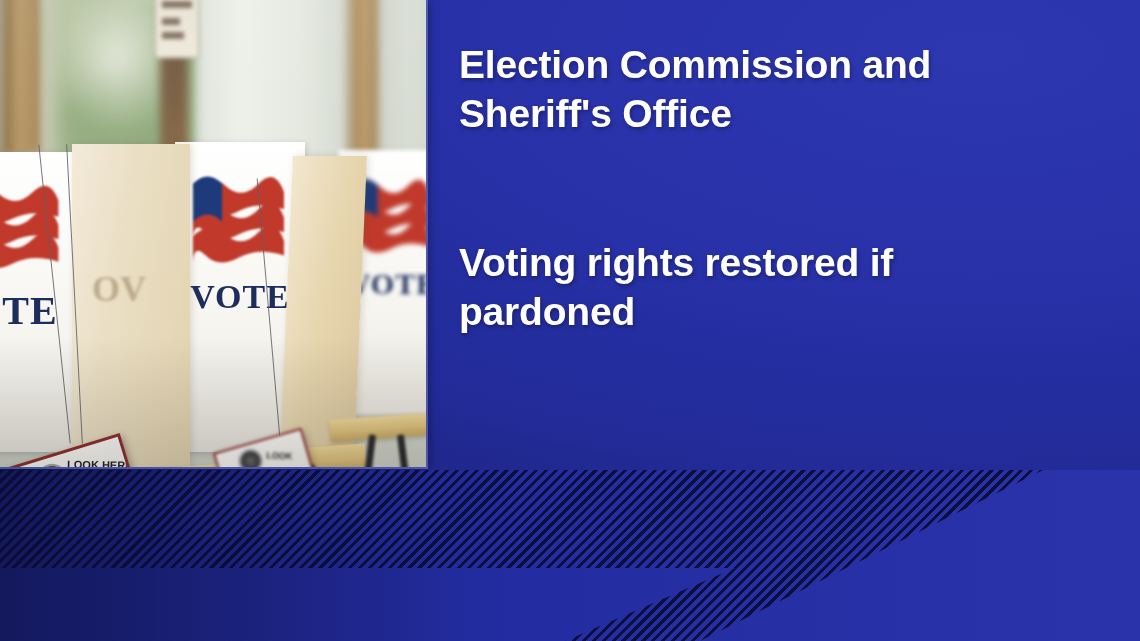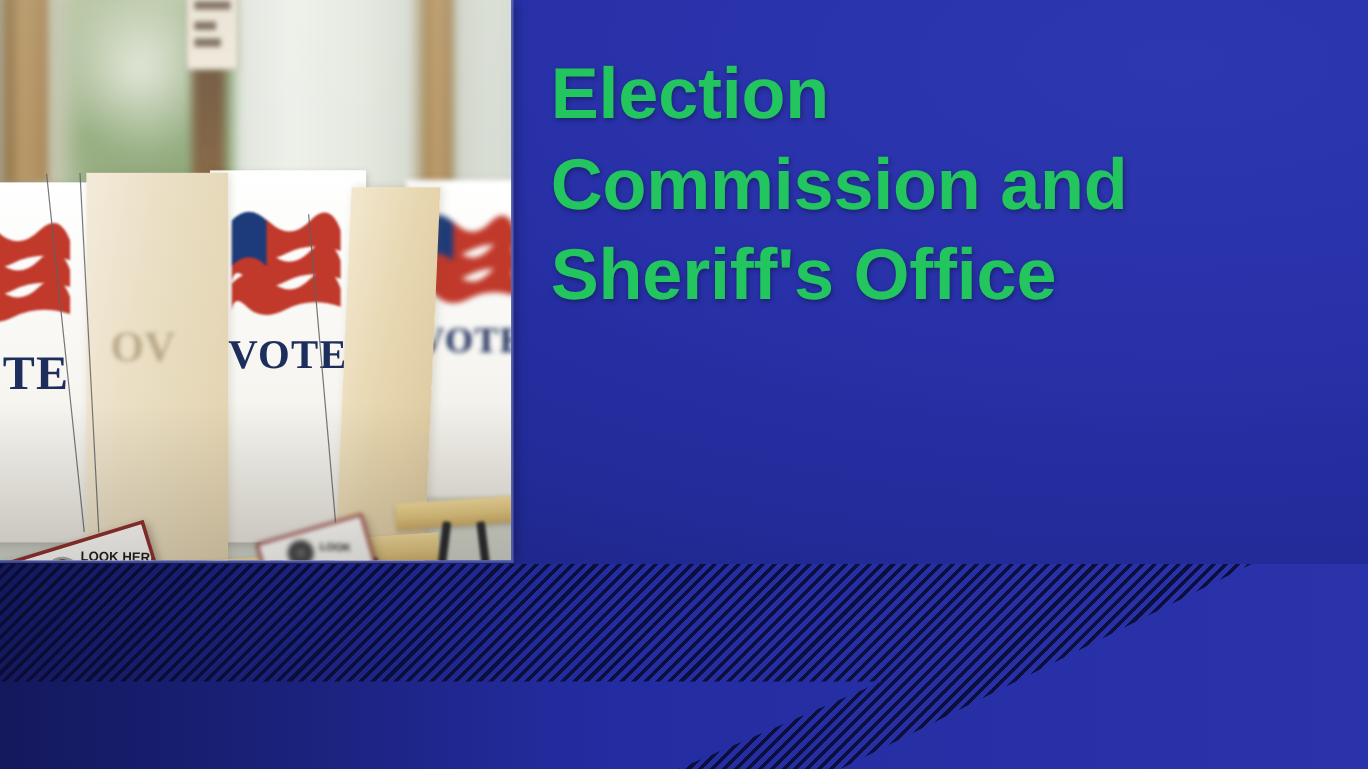--- a/index.html
+++ b/index.html
@@ -287,22 +287,22 @@
   }
 
   
   .text-col {
     position: absolute;
     left: 459px;
     top: 40px;
     width: 600px;
   }
   .headline {
-    color: #22c55e;
-    font-size: 60px;
+    color: #ffffff;
+    font-size: 39px;
     font-weight: 700;
     line-height: 1.26;
     letter-spacing: -.2px;
     text-shadow: 1px 2px 4px rgba(0,0,0,.35);
     margin: 0;
   }
   .block-gap-a { height: 50px; }
   .block-gap-b { height: 50px; }
 </style>
 </head>
@@ -397,15 +397,16 @@
 
   <div class="lower-band">
     <div class="hatch"></div>
     <div class="hatch-shade"></div>
   </div>
 
   <div class="text-col">
     <h1 class="headline">Election Commission and Sheriff's Office</h1>
     <div class="block-gap-a"></div>
     <div class="block-gap-b"></div>
+    <h1 class="headline">Voting rights restored if pardoned</h1>
   </div>
 
 </div>
 
 </body></html>

